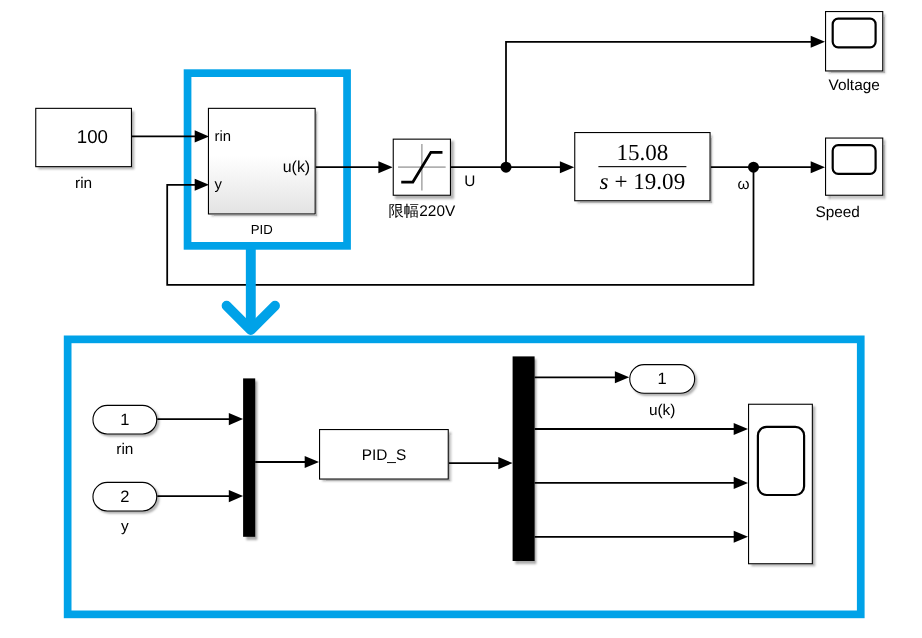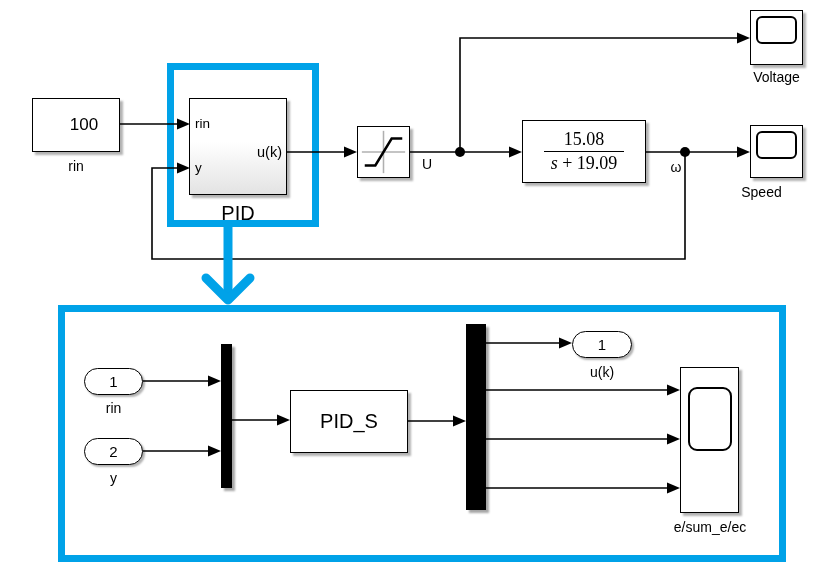--- a/index.html
+++ b/index.html
@@ -33,21 +33,21 @@
   }
   .pid-port { position:absolute; font-size:13.5px; }
   #pid-port-rin { left:5px; top:17px; }
   #pid-port-y   { left:5px; top:61px; }
   #pid-port-uk  { right:4px; top:45px; font-size:14.5px; }
 
   #sat-block { left:357px; top:126px; width:53px; height:52px; }
   #sat-block svg { display:block; width:100%; height:100%; }
 
   #motor-block { left:522px; top:120px; width:124px; height:63px;
-    font-family:"Liberation Serif", serif; font-size:18px;
+    font-family:"Liberation Serif", serif; font-size:21px;
     display:flex; flex-direction:column; align-items:center; justify-content:center; }
   .frac-num { display:block; line-height:1.05; }
   .frac-bar { width:80px; border-top:1.6px solid #000; margin:2px 0 2px 0; }
   .frac-den { display:block; line-height:1.05; }
   .frac-den::first-letter { font-style:italic; }
 
   .scope-screen {
     position:absolute; box-sizing:border-box; border:2.6px solid #000;
     border-radius:6px; background:#fff;
   }
@@ -64,25 +64,25 @@
     display:flex; align-items:center; justify-content:center; font-size:15px;
   }
   #inport-rin { left:84px; top:368px; width:59px; height:27px; }
   #inport-y   { left:84px; top:438px; width:59px; height:27px; }
   #outport-uk { left:572px; top:331px; width:60px; height:27px; }
 
   .bar { position:absolute; background:#000; box-shadow:2.5px 2.5px 2px rgba(0,0,0,0.35); z-index:3; }
   #mux-bar   { left:221px; top:344px; width:11px; height:144px; }
   #demux-bar { left:466px; top:324px; width:20px; height:186px; }
 
-  #pid-s-block { left:290px; top:390px; width:118px; height:63px; font-size:20px; }
+  #pid-s-block { left:290px; top:390px; width:118px; height:46px; font-size:14px; }
 
   .lbl { position:absolute; font-size:14px; text-align:center; z-index:3; white-space:nowrap; }
   #const-rin-label   { left:32px;  top:158px; width:88px; }
-  #pid-label         { left:189px; top:202px; width:98px; font-size:20px; }
+  #pid-label         { left:189px; top:202px; width:98px; font-size:12px; }
   #sat-label         { left:330px; top:183px; width:107px; }
   #sig-u             { left:417px; top:156px; width:20px; font-size:14px; }
   #motor-label       { left:522px; top:189px; width:124px; }
   #sig-omega         { left:666px; top:159px; width:20px; }
   #scope-voltage-label { left:735px; top:69px;  width:83px; }
   #scope-speed-label { left:720px; top:184px; width:83px; }
   #inport-rin-label  { left:84px;  top:400px; width:59px; }
   #inport-y-label    { left:84px;  top:470px; width:59px; }
   #outport-uk-label  { left:572px; top:364px; width:60px; }
   #scope-e-label     { left:650px; top:519px; width:120px; }
@@ -180,20 +180,21 @@
   </div>
   <div class="lbl" id="pid-label">PID</div>
 
   <div class="block" id="sat-block">
     <svg viewBox="0 0 53 52">
       <line x1="4" y1="26" x2="49" y2="26" stroke="#b0b0b0" stroke-width="1.6"></line>
       <line x1="26.5" y1="4" x2="26.5" y2="48" stroke="#b0b0b0" stroke-width="1.6"></line>
       <polyline points="7,40 18,40 35,12 46,12" fill="none" stroke="#000" stroke-width="2.6"></polyline>
     </svg>
   </div>
+  <div class="lbl" id="sat-label">限幅220V</div>
 
   <div class="lbl" id="sig-u">U</div>
 
   <div class="block" id="motor-block">
     <span class="frac-num">15.08</span>
     <span class="frac-bar"></span>
     <span class="frac-den">s + 19.09</span>
   </div>
 
   <div class="lbl" id="sig-omega">ω</div>
@@ -227,15 +228,14 @@
   <div class="bar" id="demux-bar"></div>
 
   <div class="port-oval" id="outport-uk">
     <span>1</span>
   </div>
   <div class="lbl" id="outport-uk-label">u(k)</div>
 
   <div class="block" id="scope-e">
     <span class="scope-screen"></span>
   </div>
-  <div class="lbl" id="scope-e-label">e/sum_e/ec</div>
 
 </div>
 
 </body></html>

